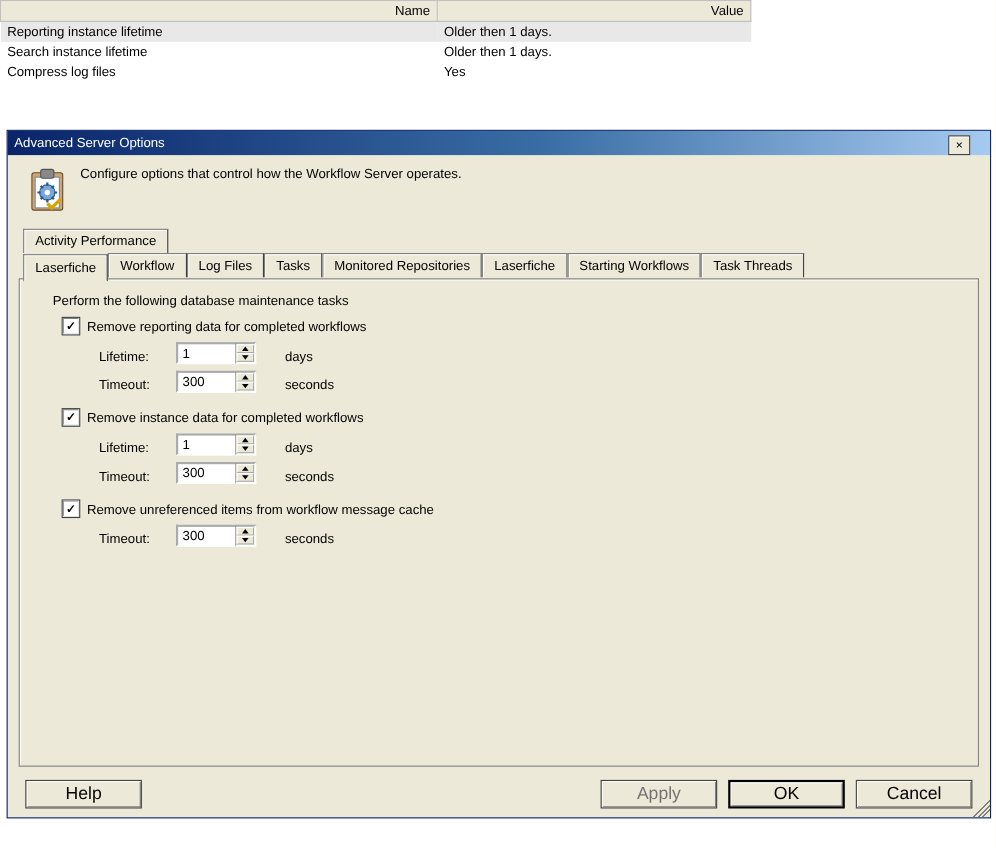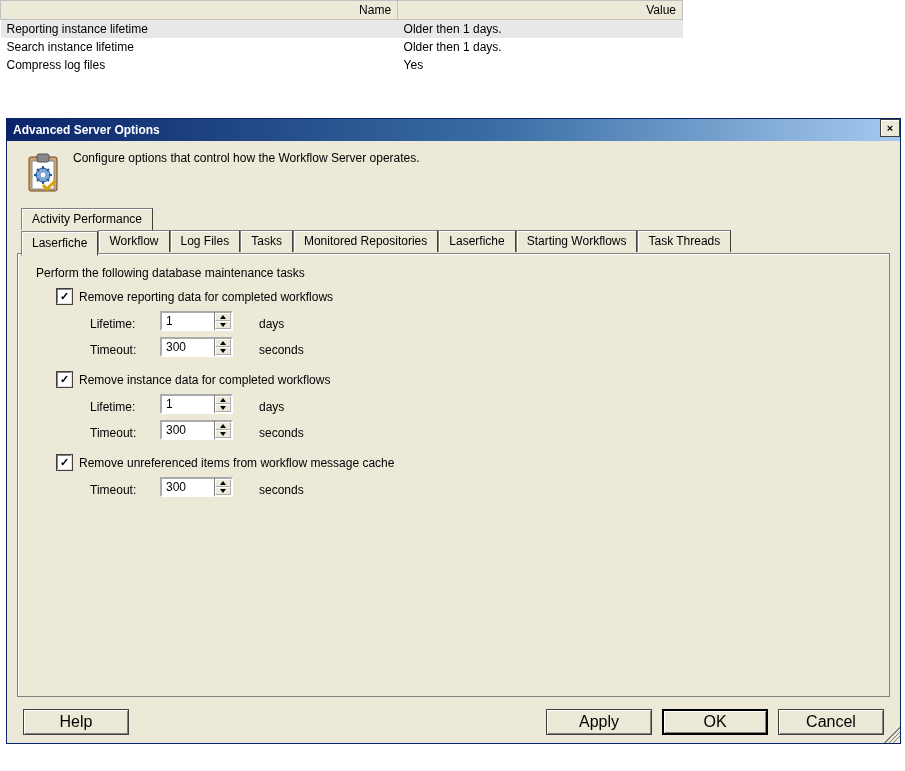--- a/index.html
+++ b/index.html
@@ -4,50 +4,50 @@
 <style>
   html,body{margin:0;padding:0;font-family:Tahoma,Arial,sans-serif;font-size:12px;color:#000;background:#fff}
   .page{width:905px;height:771px;position:relative;background:#fff}
   
   .prop-table{width:683px;border-collapse:collapse}
   .prop-table th{background:#ece9d8;border:1px solid #c0c0c0;font-weight:400;text-align:right;padding:2px 6px}
   .prop-table td{padding:2px 6px;border:none}
   .prop-table tr.sel td{background:#e8e8e8}
   
   .dialog{position:absolute;left:6px;top:118px;width:893px;border:1px solid #0a246a;background:#ece9d8;font-family:Tahoma,Arial,sans-serif}
-  .title-bar{height:22px;line-height:22px;background:linear-gradient(90deg,#0a246a 0%,#3a6ea5 55%,#a6caf0 100%);color:#fff;font-weight:700;padding:0 0 0 6px;display:flex;align-items:flex-start}
+  .title-bar{height:22px;line-height:22px;background:linear-gradient(90deg,#0a246a 0%,#3a6ea5 55%,#a6caf0 100%);color:#fff;font-weight:400;padding:0 18px 0 6px;display:flex;align-items:flex-end}
   .title-bar-text{flex:1}
   .title-btn{width:18px;height:16px;background:#ece9d8;border:1px solid #404040;display:flex;align-items:center;justify-content:center;font-family:Arial;font-size:11px;color:#000;cursor:default;margin-left:2px;box-shadow:inset 1px 1px 0 #fff}
   .dlg-body{padding:10px 10px 8px 10px}
   .hint-row{display:flex;align-items:flex-start;gap:10px;padding:0 0 12px 6px}
   .hint-icon{width:40px;height:44px;flex:none}
   
   .tab-row{display:flex;align-items:flex-start;margin-bottom:-1px;padding-left:4px}
   .tab-row.upper{padding-left:4px;margin-bottom:0}
   .tab{background:#ece9d8;border:1px solid #808080;border-bottom:none;border-right-color:#404040;padding:3px 10px 4px 10px;margin-right:0;font-size:12px;position:relative;top:1px;box-shadow:inset 1px 1px 0 #fff;cursor:default}
   .tab.active{border-bottom:1px solid #ece9d8;z-index:2;background:#ece9d8;padding-top:4px;padding-bottom:5px;top:2px}
   .tab-page{border:1px solid #808080;box-shadow:inset 1px 1px 0 #fff;background:#ece9d8;padding:12px 16px 16px 16px;min-height:414px;position:relative}
   
-  .section-head{margin:0 0 8px 2px}
+  .section-head{margin:0 0 8px 14px}
   .opt{display:flex;align-items:center;gap:6px;margin:4px 0 6px 22px}
   .cb{width:15px;height:15px;border:1px solid #404040;background:#fff;display:flex;align-items:center;justify-content:center;box-shadow:inset -1px -1px 0 #dfdfdf,inset 1px 1px 0 #808080;font-size:11px;font-weight:700}
   .field-row{display:flex;align-items:flex-end;gap:8px;margin:6px 0 6px 56px}
   .field-label{width:62px}
   .spinner{display:flex;align-items:stretch}
   .spinner input{width:44px;padding:1px 4px;font-family:inherit;font-size:12px;border:2px inset #fff;border-right:none;background:#fff}
   .spin-btns{display:flex;flex-direction:column;width:16px;border:2px inset #fff;border-left:1px solid #808080}
   .spin-btn{flex:1;background:#ece9d8;display:flex;align-items:center;justify-content:center;border:1px outset #fff;cursor:default}
   .tri-up{width:0;height:0;border-left:3px solid transparent;border-right:3px solid transparent;border-bottom:4px solid #000}
   .tri-dn{width:0;height:0;border-left:3px solid transparent;border-right:3px solid transparent;border-top:4px solid #000}
   .unit{margin-left:18px}
   
   .btn-row{display:flex;align-items:center;padding:12px 6px 0 6px}
   .btn{min-width:84px;padding:3px 10px;text-align:center;border:1px solid #404040;background:#ece9d8;box-shadow:inset 1px 1px 0 #fff,inset -1px -1px 0 #808080;cursor:default;font-family:inherit;font-size:16px}
   .btn.default{border:2px solid #000;padding:2px 9px}
-  .btn.disabled{color:#000000}
+  .btn.disabled{color:#737373}
   .spacer{flex:1}
   .grip{position:absolute;right:0;bottom:0;width:16px;height:16px;background:linear-gradient(135deg,transparent 0 50%,#808080 50% 55%,transparent 55% 63%,#808080 63% 68%,transparent 68% 76%,#808080 76% 81%,transparent 81% 100%)}
 </style>
 </head>
 <body>
 
 <div class="page">
 
   <table class="prop-table">
     <thead>

